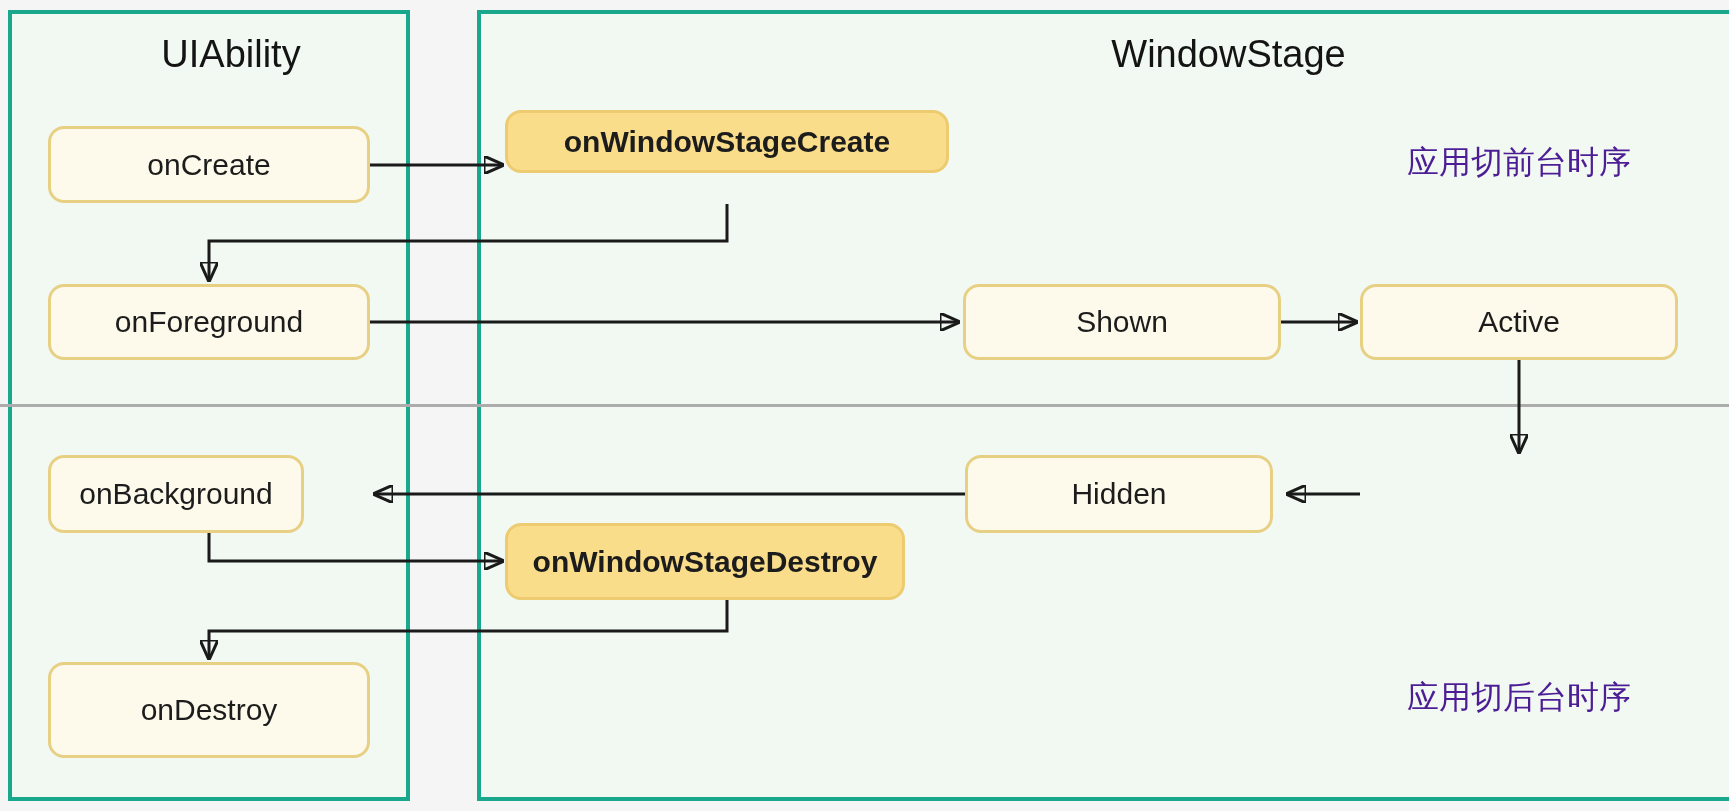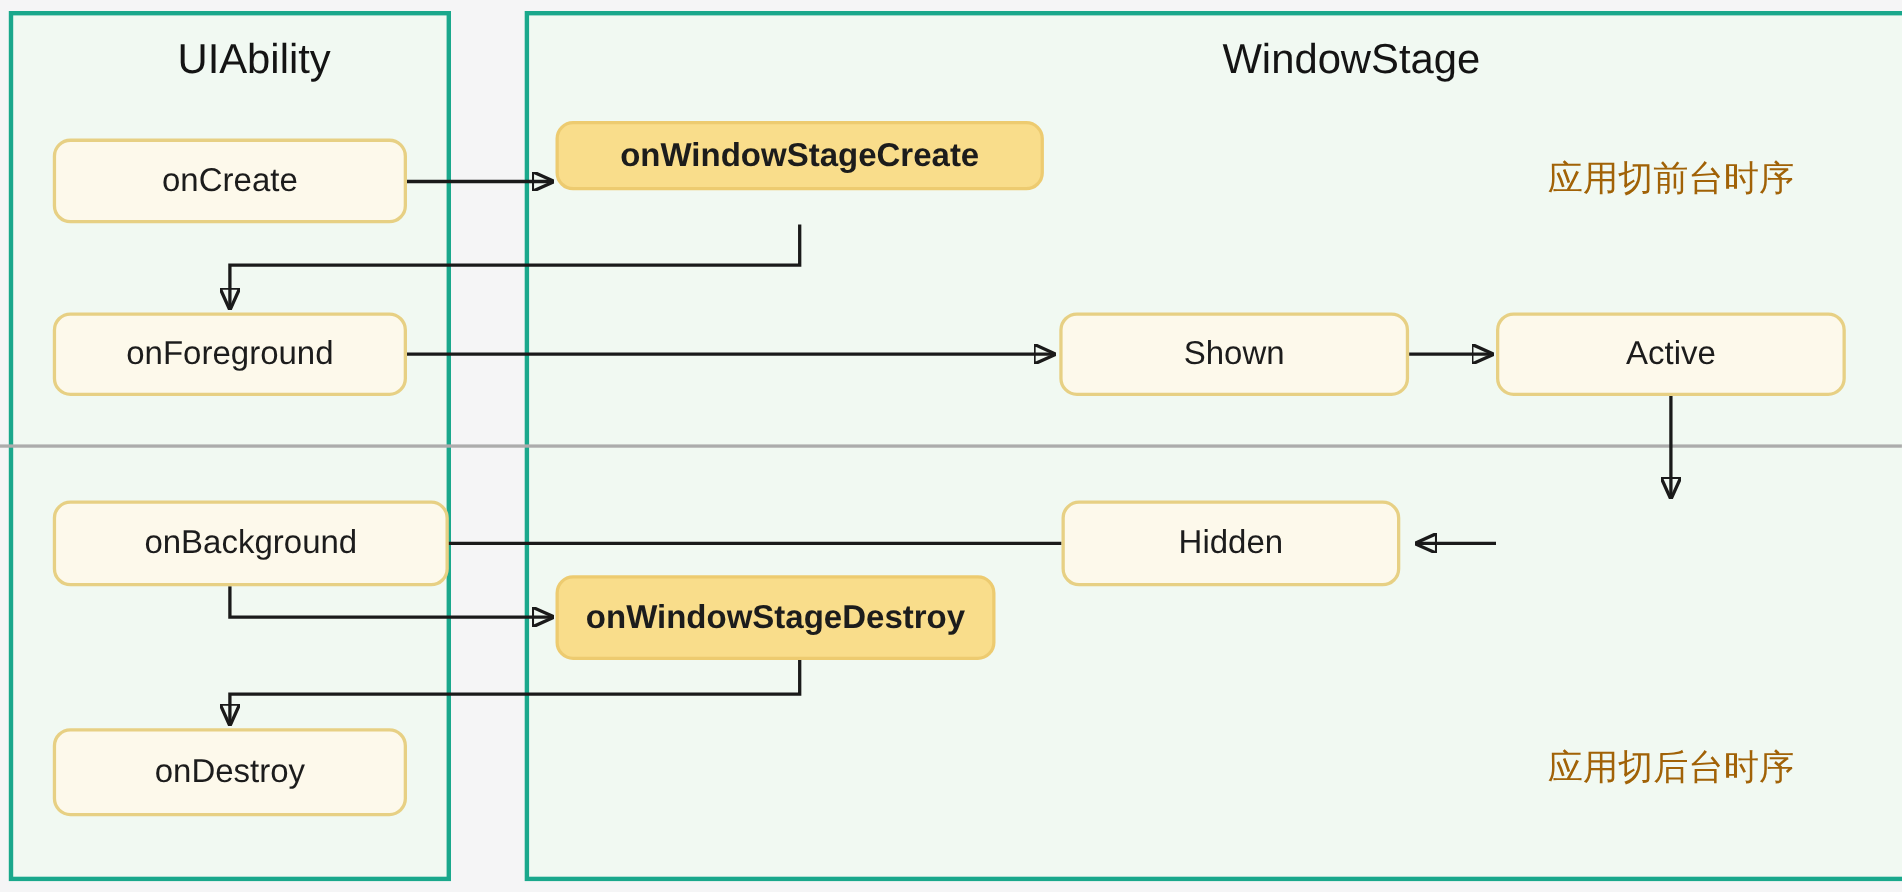--- a/index.html
+++ b/index.html
@@ -52,21 +52,21 @@
     background:#F9DD8B;
     border-color:#EDCB70;
     font-weight:bold;
   }
   .cn-label{
     position:absolute;
     width:318px;
     text-align:center;
     font-size:32px;
     line-height:40px;
-    color:#a16207;
+    color:#4c1d95;
     z-index:4;
   }
   svg.wires{
     position:absolute;
     left:0;top:0;
     width:1729px;height:811px;
     z-index:3;
     pointer-events:none;
   }
   svg.wires path{
@@ -102,22 +102,22 @@
     <path d="M 1281 322 H 1357" marker-end="url(#ah)"></path>
     <path d="M 1519 360 V 453" marker-end="url(#ah)"></path>
     <path d="M 1360 494 H 1287" marker-end="url(#ah)"></path>
     <path d="M 965 494 H 374" marker-end="url(#ah)"></path>
     <path d="M 209 533 V 561 H 503" marker-end="url(#ah)"></path>
     <path d="M 727 600 V 631 H 209 V 659" marker-end="url(#ah)"></path>
   </svg>
 
   <div class="node" style="left:48px;top:126px;width:322px;height:77px">onCreate</div>
   <div class="node" style="left:48px;top:284px;width:322px;height:76px">onForeground</div>
-  <div class="node" style="left:48px;top:455px;width:360px;height:78px">onBackground</div>
-  <div class="node" style="left:48px;top:662px;width:322px;height:80px">onDestroy</div>
+  <div class="node" style="left:48px;top:455px;width:256px;height:78px">onBackground</div>
+  <div class="node" style="left:48px;top:662px;width:322px;height:96px">onDestroy</div>
 
   <div class="node em" style="left:505px;top:110px;width:444px;height:63px">onWindowStageCreate</div>
   <div class="node" style="left:963px;top:284px;width:318px;height:76px">Shown</div>
   <div class="node" style="left:1360px;top:284px;width:318px;height:76px">Active</div>
   <div class="node" style="left:965px;top:455px;width:308px;height:78px">Hidden</div>
   <div class="node em" style="left:505px;top:523px;width:400px;height:77px">onWindowStageDestroy</div>
 
   <div class="cn-label" style="left:1360px;top:142px">应用切前台时序</div>
   <div class="cn-label" style="left:1360px;top:677px">应用切后台时序</div>
 

